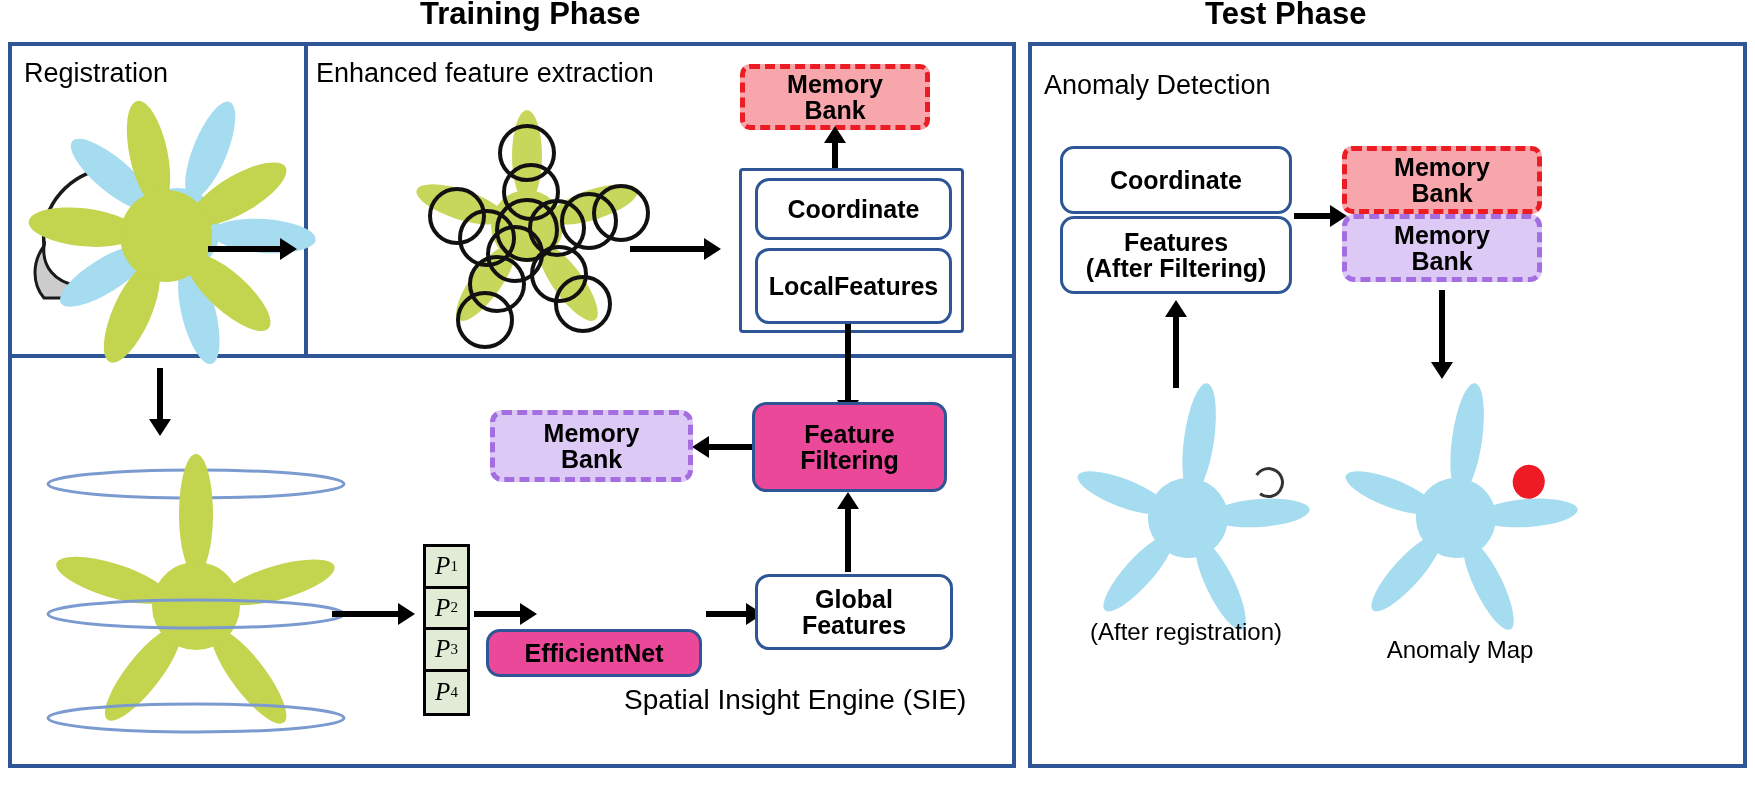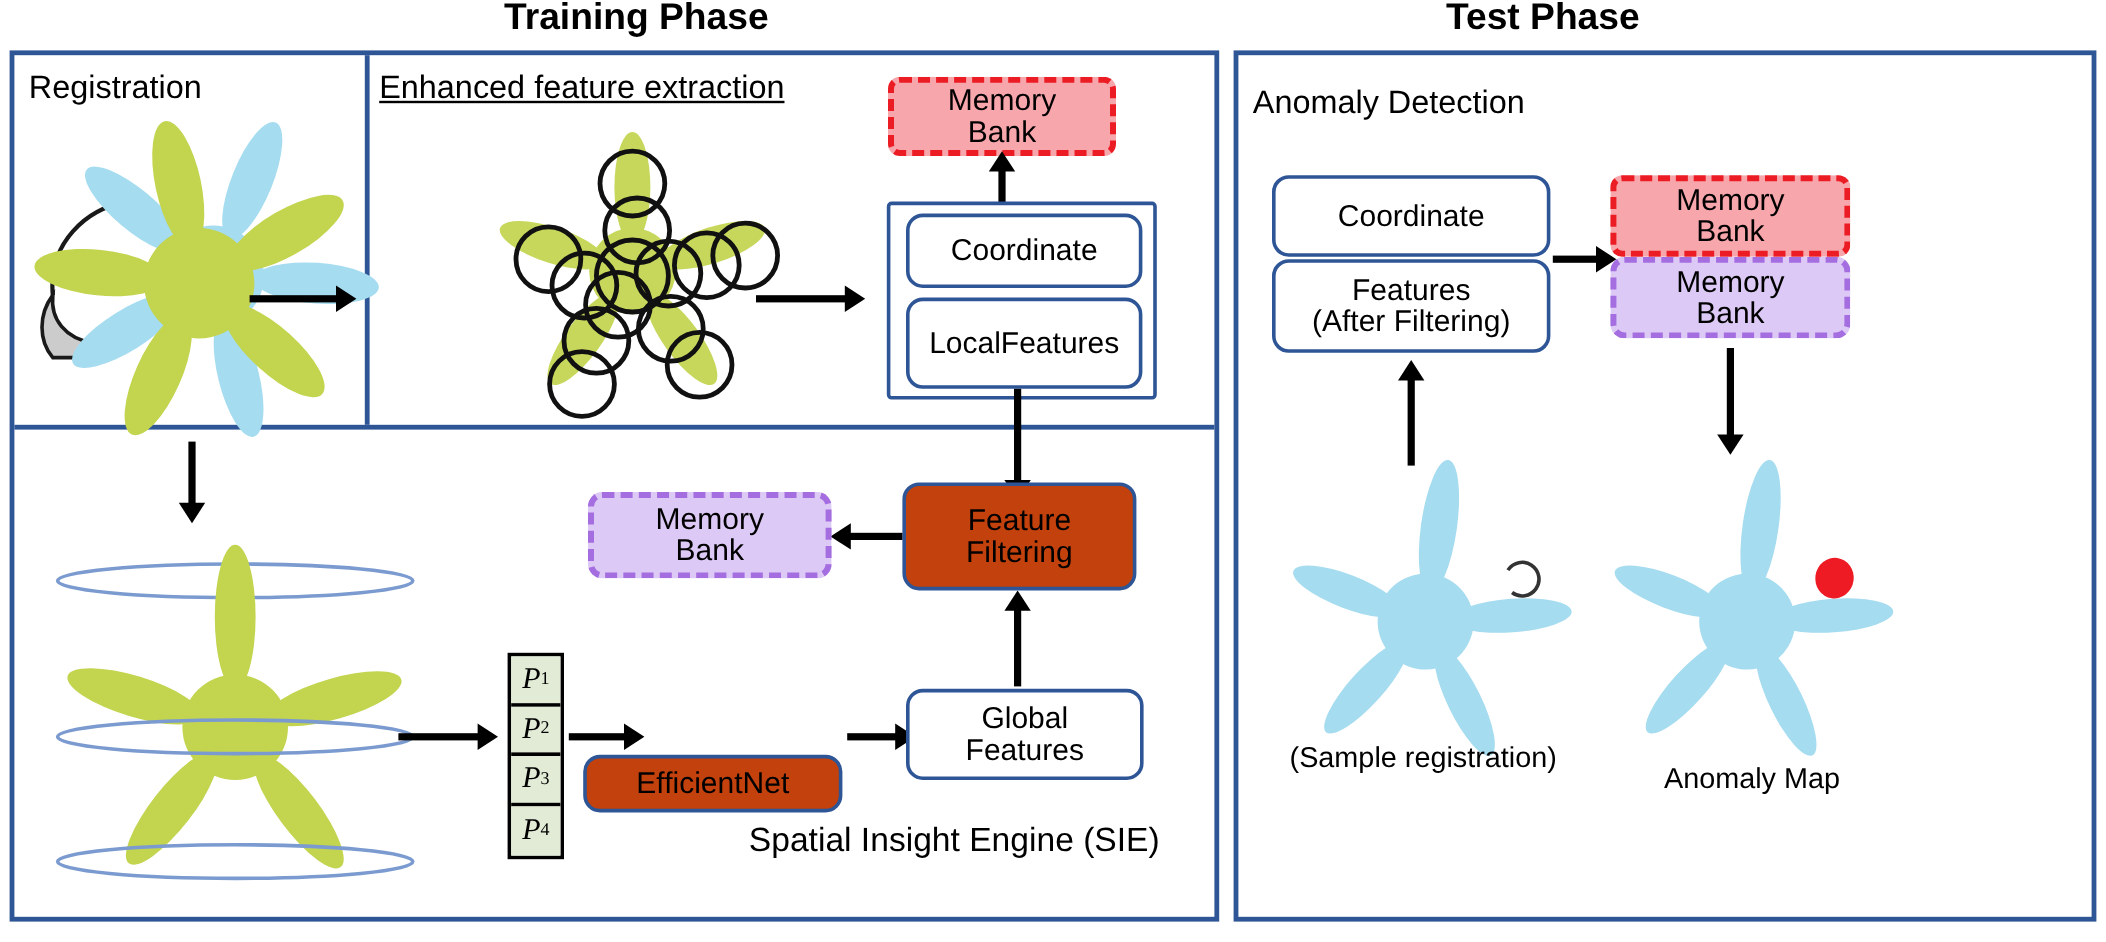--- a/index.html
+++ b/index.html
@@ -17,23 +17,23 @@
   #panel-test{left:1028px;top:42px;width:719px;height:726px;}
 
   
   .divider-h{position:absolute;left:0;right:0;height:4px;background:#2e5595;}
   .divider-v{position:absolute;width:4px;background:#2e5595;}
 
   .section-label{position:absolute;font-size:27px;color:#000;white-space:nowrap;}
 
   
   .box{position:absolute;box-sizing:border-box;display:flex;align-items:center;
-       justify-content:center;text-align:center;line-height:1.06;color:#000;}
+       justify-content:center;text-align:center;line-height:1.06;color:#000;font-weight:bold;}
   .box-plain{border:3px solid #2e5595;background:#fff;border-radius:14px;font-size:25px;}
-  .box-blue{border:3px solid #2e5595;background:#c2410c;border-radius:14px;font-size:25px;}
+  .box-blue{border:3px solid #2e5595;background:#ec4899;border-radius:14px;font-size:25px;}
   .box-outer{border:3px solid #2e5595;background:#fff;border-radius:4px;}
   .box-red{border:5px dashed #ec1c24;background:#f7a6ac;border-radius:10px;font-size:25px;}
   .box-purple{border:5px dashed #a56ee0;background:#ddc9f5;border-radius:12px;font-size:25px;}
 
   
   .box-red{border-style:dashed;}
   .box-purple{border-style:dashed;}
 
   
   #p-stack{position:absolute;left:411px;top:498px;width:47px;height:172px;border:3px solid #000;box-sizing:border-box;}
@@ -67,21 +67,21 @@
   <div class="phase-title" id="title-training">Training Phase</div>
   <div class="phase-title" id="title-test">Test Phase</div>
 
   <div class="panel" id="panel-training">
 
     <div class="divider-h" style="top:308px;"></div>
 
     <div class="divider-v" style="left:292px;top:0;height:308px;"></div>
 
     <div class="section-label" style="left:12px;top:12px;">Registration</div>
-    <div class="section-label" style="left:304px;top:12px;text-decoration:underline;">Enhanced feature extraction</div>
+    <div class="section-label" style="left:304px;top:12px;">Enhanced feature extraction</div>
 
     <div class="svgwrap" style="left:14px;top:60px;">
       <svg width="278" height="240" viewBox="0 0 278 240">
 
         <g>
           <path d="M18 140 C14 96 46 68 80 62" fill="none" stroke="#1a1a1a" stroke-width="3.5"></path>
           <path d="M74 56 L92 62 L74 71 Z" fill="#1a1a1a"></path>
           <path d="M18 140 C16 160 28 176 52 180 L52 192 L18 192 C6 178 6 156 18 140 Z" fill="#cccccc" stroke="#1a1a1a" stroke-width="3"></path>
         </g>
 
@@ -327,21 +327,21 @@
             <g transform="rotate(283)">
                 <ellipse cx="0" cy="-70" rx="14" ry="48"></ellipse>
               </g>
             <circle cx="0" cy="0" r="40"></circle>
           </g>
           <path d="M62 -52 A 14 14 0 1 1 68 -34" fill="none" stroke="#333" stroke-width="3"></path>
         </g>
       </svg>
     </div>
     <div class="caption" style="left:24px;top:572px;width:260px;">
-      <div>(Sample registration)</div>
+      <div>(After registration)</div>
     </div>
 
     <div class="svgwrap" style="left:306px;top:352px;">
       <svg width="250" height="230" viewBox="0 0 250 230">
         <g transform="translate(118,120) rotate(8)">
           <g fill="#a5dcf0">
             <g>
                 <ellipse cx="0" cy="-80" rx="15" ry="56"></ellipse>
               </g>
             <g transform="rotate(78)">

